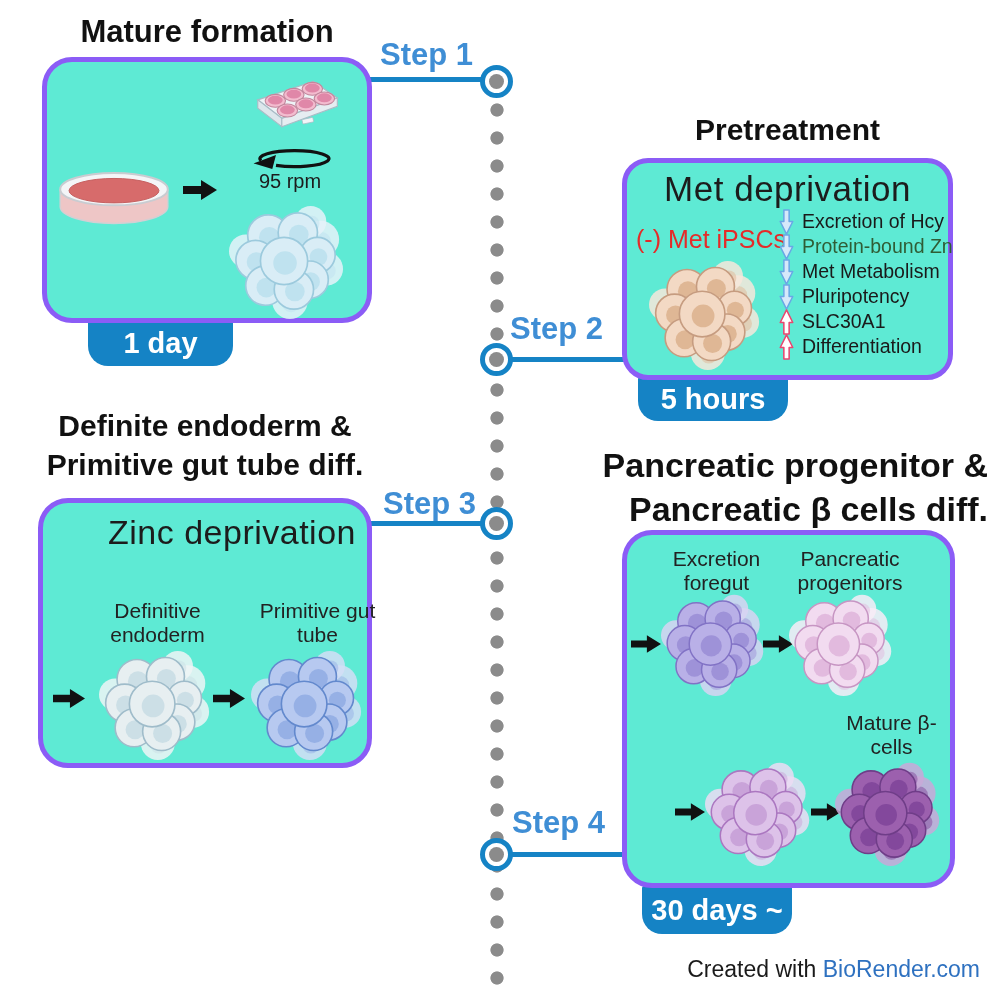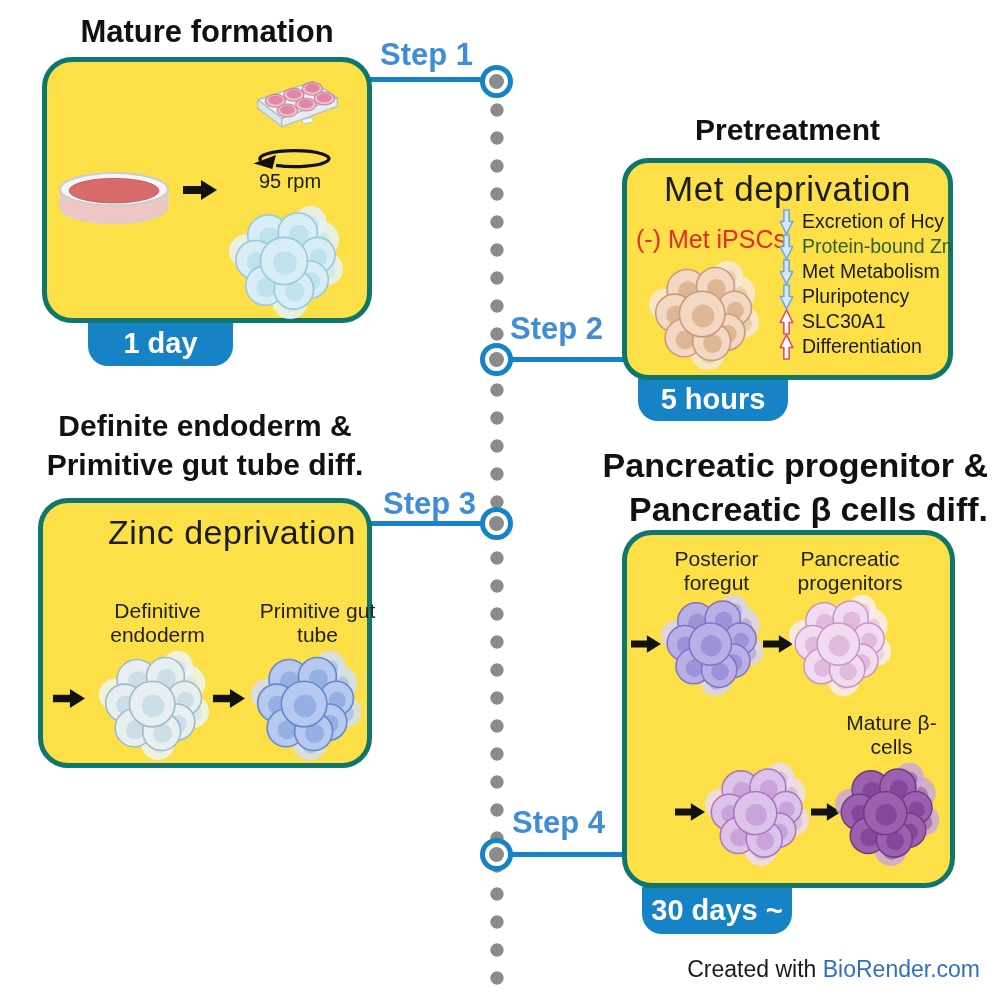--- a/index.html
+++ b/index.html
@@ -9,21 +9,21 @@
   
   .dots{left:490px;top:68px;width:14px;height:924px;
         background-image:radial-gradient(circle at 7px 14px,#8b8b8b 6.2px,rgba(139,139,139,0) 7px);
         background-size:14px 28px;background-repeat:repeat-y;z-index:1;}
   .ring{width:23px;height:23px;border:5px solid #1583c5;border-radius:50%;background:#ffffff;z-index:3;}
   .ring::after{content:"";position:absolute;left:50%;top:50%;width:15px;height:15px;margin:-7.5px 0 0 -7.5px;
                border-radius:50%;background:#8b8b8b;}
   .hline{height:5px;background:#1583c5;z-index:2;}
   .step-label{font-size:31px;font-weight:bold;color:#3f8ed5;z-index:3;white-space:nowrap;}
   
-  .pbox{border:5px solid #0f766e;border-radius:30px;background:#fde047;z-index:2;box-sizing:border-box;}
+  .pbox{border:5px solid #8b5cf6;border-radius:30px;background:#5eead4;z-index:2;box-sizing:border-box;}
   .badge{background:#1583c5;color:#ffffff;font-weight:bold;font-size:29px;text-align:center;
          border-radius:2px 2px 20px 20px;z-index:1;display:flex;align-items:center;justify-content:center;}
   .heading{font-weight:bold;font-size:30px;text-align:center;line-height:1.3;color:#111111;}
   .subtitle{font-size:35px;font-weight:400;text-align:center;color:#1c1c1c;letter-spacing:0.5px;}
   .cell-label{font-size:21px;line-height:1.15;text-align:center;color:#222222;}
   .rpm{font-size:20px;text-align:center;color:#1c1c1c;}
   .red-label{font-size:25px;color:#e52b29;text-align:center;white-space:nowrap;}
   
   .effects{display:flex;flex-direction:column;}
   .effect-row{display:flex;align-items:center;height:25px;}
@@ -297,21 +297,21 @@
         </svg>
       </div>
   </div>
 
   <div class="abs heading" style="left:588px;top:443px;width:400px;font-size:34px;text-align:right;">
     <div>Pancreatic progenitor &amp;</div>
     <div>Pancreatic β cells diff.</div>
   </div>
 
   <div class="abs pbox" style="left:622px;top:530px;width:333px;height:358px;">
-    <div class="abs cell-label" style="left:32px;top:12px;width:115px;">Posterior foregut</div>
+    <div class="abs cell-label" style="left:32px;top:12px;width:115px;">Excretion foregut</div>
     <div class="abs cell-label" style="left:158px;top:12px;width:130px;">Pancreatic progenitors</div>
     <div class="abs arrow-black" style="left:4px;top:100px;">
       <svg viewBox="0 0 34 20" width="30" height="18">
           <polygon points="0,6 18,6 18,0 34,10 18,20 18,14 0,14" fill="#111111"></polygon>
         </svg>
     </div>
     <div class="abs spheroid" style="left:34px;top:58px;width:104px;height:104px;">
         <svg viewBox="0 0 118 118">
           <circle cx="93" cy="36" r="19" fill="#d8d3f2" opacity="0.85"></circle>
           <circle cx="94" cy="38" r="9.5" fill="#9e92d8" opacity="0.5"></circle>

